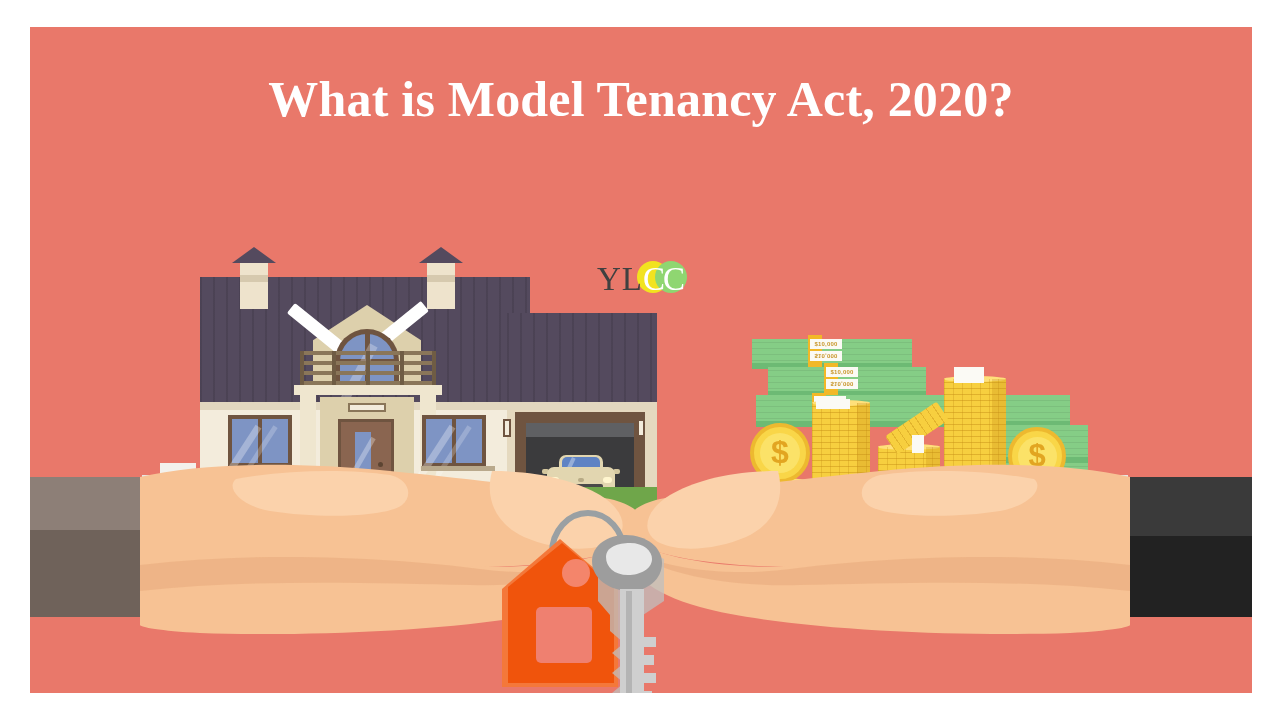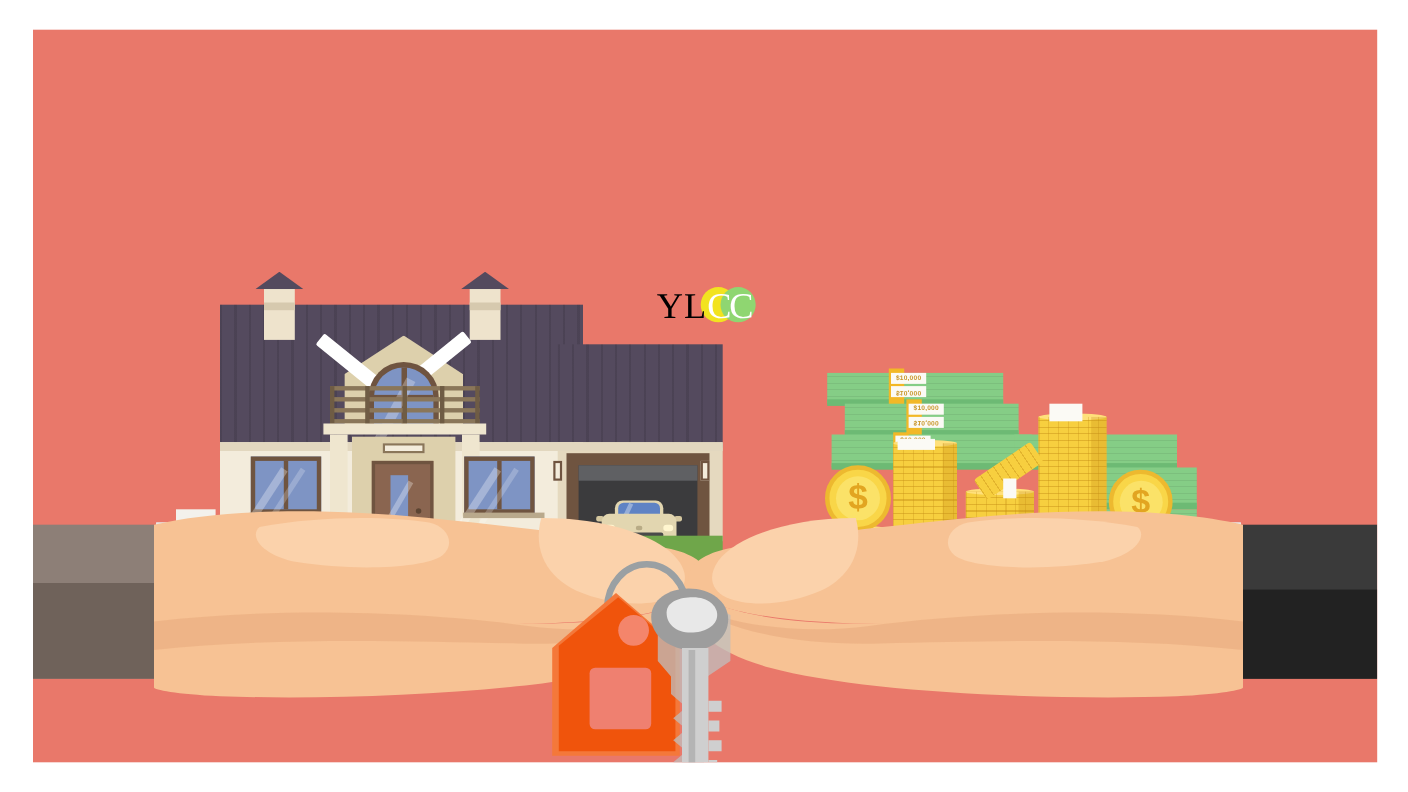--- a/index.html
+++ b/index.html
@@ -26,21 +26,21 @@
   }
 
   
   .logo{
     position:absolute;left:0;top:228px;width:100%;height:48px;
     display:flex;align-items:center;justify-content:center;
   }
   .logo-inner{position:relative;height:44px;display:flex;align-items:center;}
   .logo-yl{
     position:relative;z-index:3;font-family:"Liberation Serif",serif;
-    font-size:33px;color:#000000;letter-spacing:1px;line-height:1;
+    font-size:33px;color:#404040;letter-spacing:1px;line-height:1;
   }
   .logo-c1,.logo-c2{
     position:relative;z-index:3;font-family:"Liberation Serif",serif;
     font-size:33px;color:#ffffff;line-height:1;
   }
   .logo-c2{margin-left:-2px;}
   .dot-y{
     position:absolute;z-index:1;left:40px;top:4px;width:32px;height:32px;
     border-radius:50%;background:#f2e31f;
   }
@@ -210,20 +210,21 @@
 
   
   .keys{position:absolute;left:450px;top:470px;width:230px;height:230px;}
 </style>
 </head>
 <body>
 
 <div class="canvas">
   <div class="poster">
 
+    <div class="title-1">What is Model Tenancy Act, 2020?</div>
 
     <div class="logo">
       <div class="logo-inner">
         <span class="dot-y"></span>
         <span class="dot-g"></span>
         <span class="logo-yl">YL</span>
         <span class="logo-c1">C</span>
         <span class="logo-c2">C</span>
       </div>
     </div>

